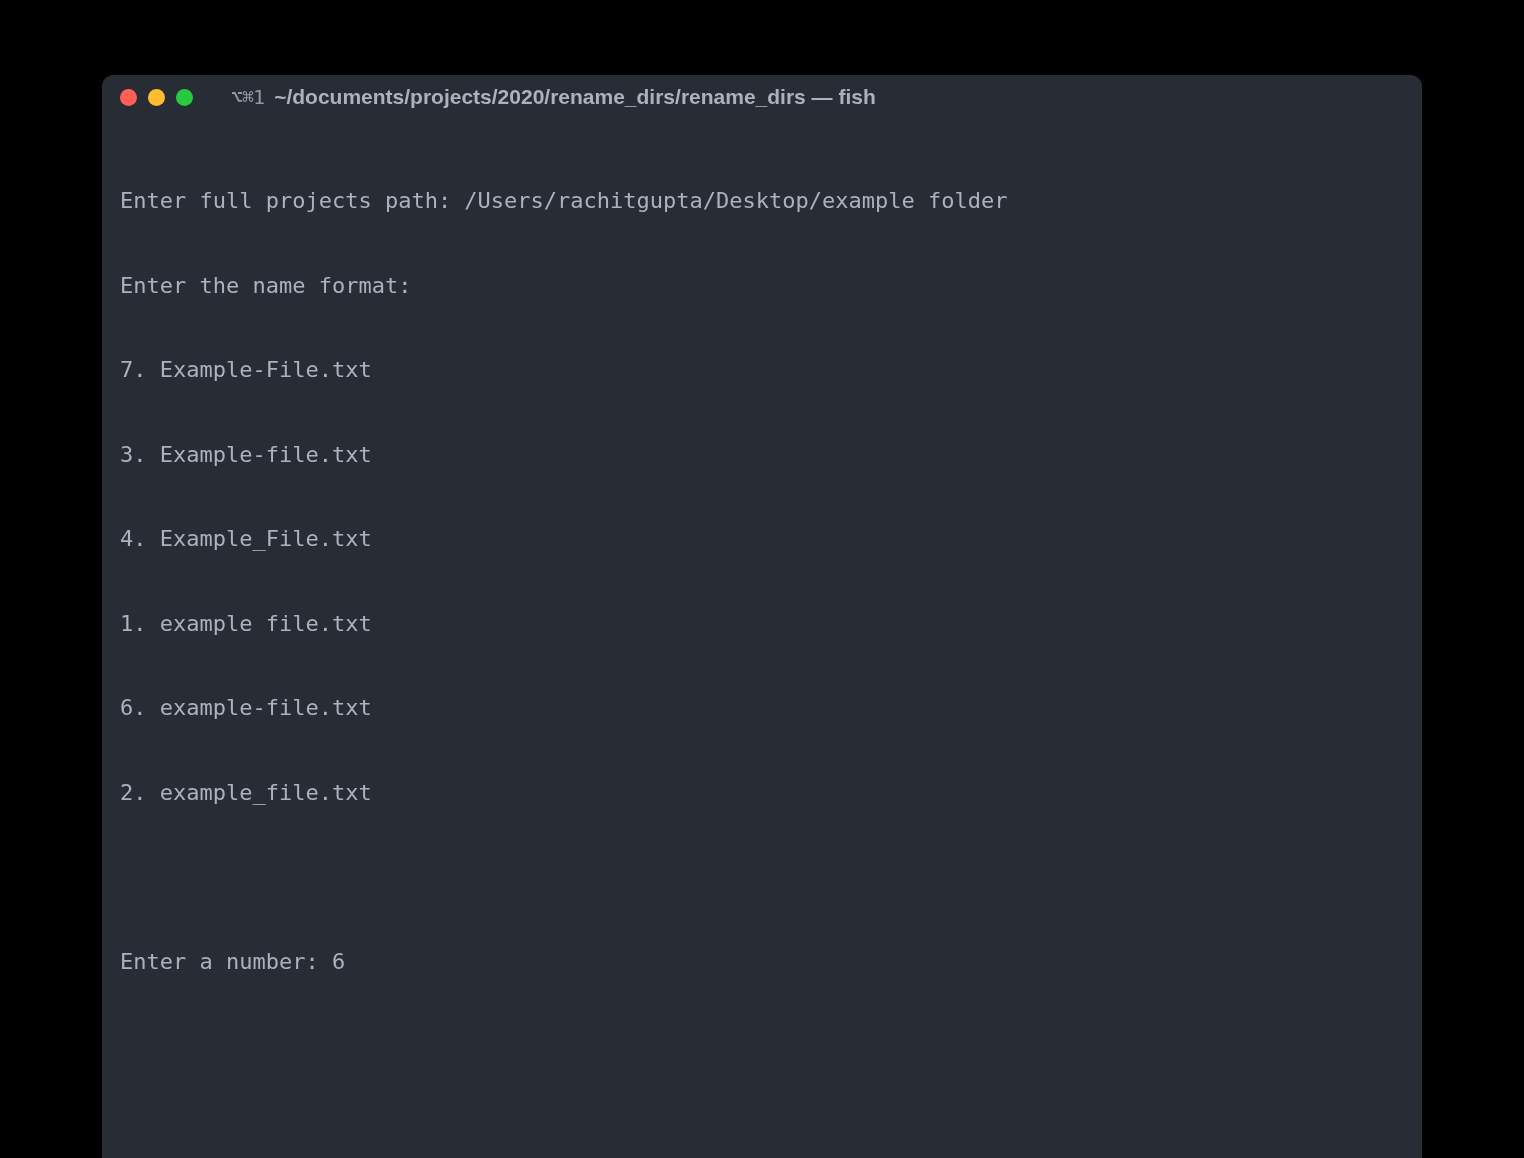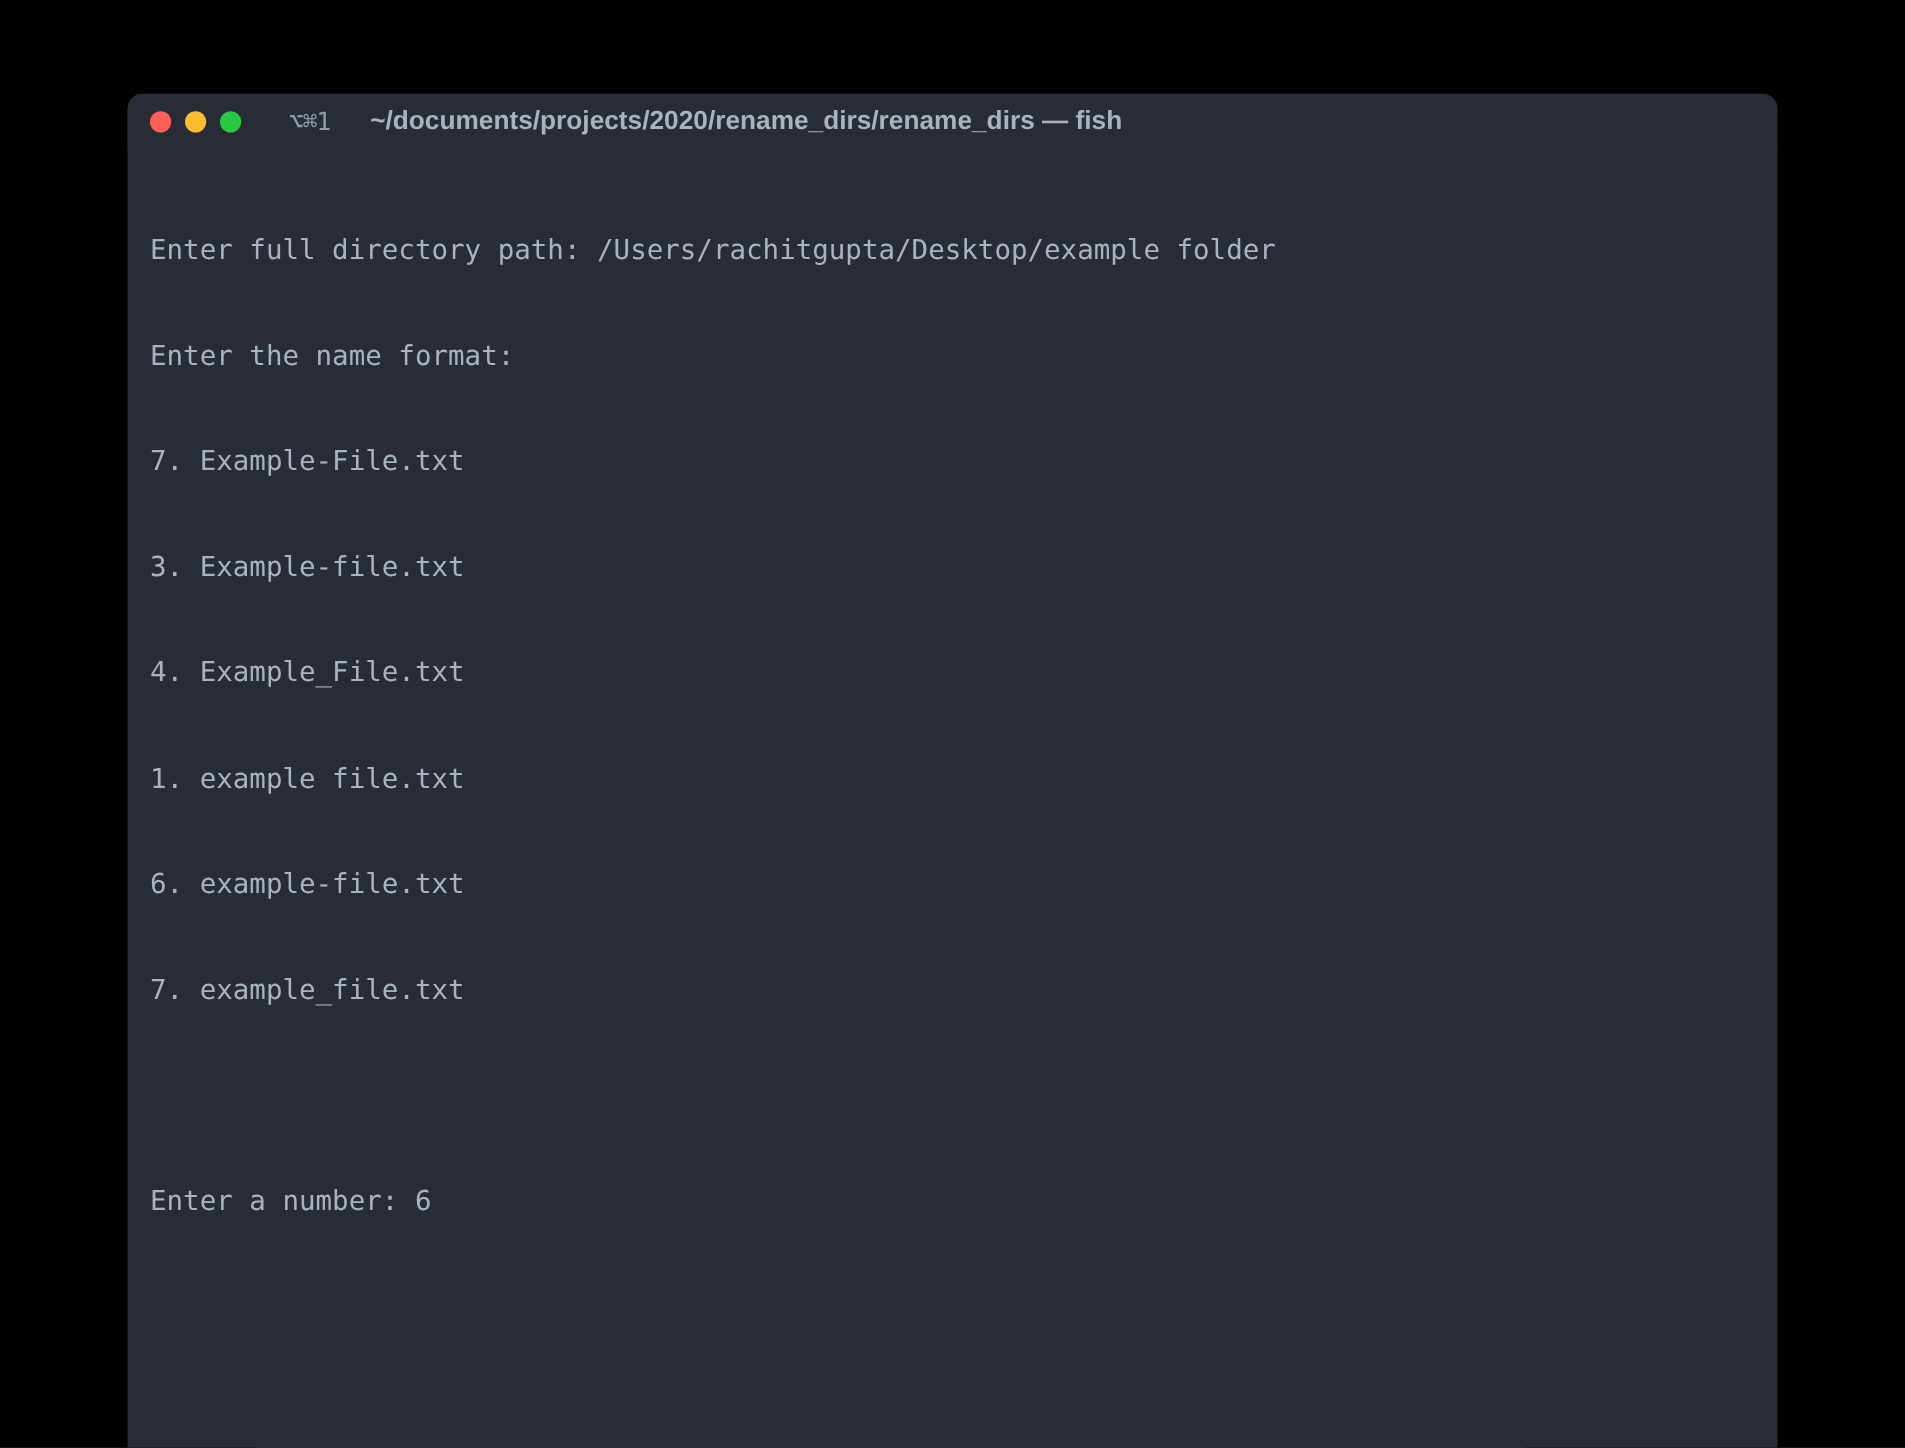--- a/index.html
+++ b/index.html
@@ -42,21 +42,20 @@
     .light.yellow { background: #febc2e; }
     .light.green { background: #28c840; }
     .shortcut {
       margin-left: 28px;
       color: #9099a6;
       font-size: 20px;
       font-weight: 500;
       letter-spacing: -1px;
     }
     .title {
-      margin-left: 22px;
       color: #abb2bf;
       font-size: 21px;
       font-weight: 700;
       font-family: -apple-system, BlinkMacSystemFont, 'Segoe UI', sans-serif;
     }
     .terminal-body {
       padding: 12px 18px 18px 18px;
       color: #abb2bf;
       font-size: 22px;
       line-height: 1.28;
@@ -72,28 +71,28 @@
   <div class="titlebar">
     <div class="traffic-lights">
       <div class="light red"></div>
       <div class="light yellow"></div>
       <div class="light green"></div>
     </div>
     <span class="shortcut">⌥⌘1</span>
     <span class="title">~/documents/projects/2020/rename_dirs/rename_dirs — fish</span>
   </div>
   <div class="terminal-body">
-    <span class="line">Enter full directory path: /Users/rachitgupta/Desktop/example folder</span>
+    <span class="line">Enter full projects path: /Users/rachitgupta/Desktop/example folder</span>
     <span class="line">Enter the name format:</span>
     <span class="line">7. Example-File.txt</span>
     <span class="line">3. Example-file.txt</span>
     <span class="line">4. Example_File.txt</span>
     <span class="line">1. example file.txt</span>
     <span class="line">6. example-file.txt</span>
-    <span class="line">7. example_file.txt</span>
+    <span class="line">2. example_file.txt</span>
     <span class="line"></span>
     <span class="line">Enter a number: 6</span>
     <span class="line"></span>
     
     
     
     
     
     
     

